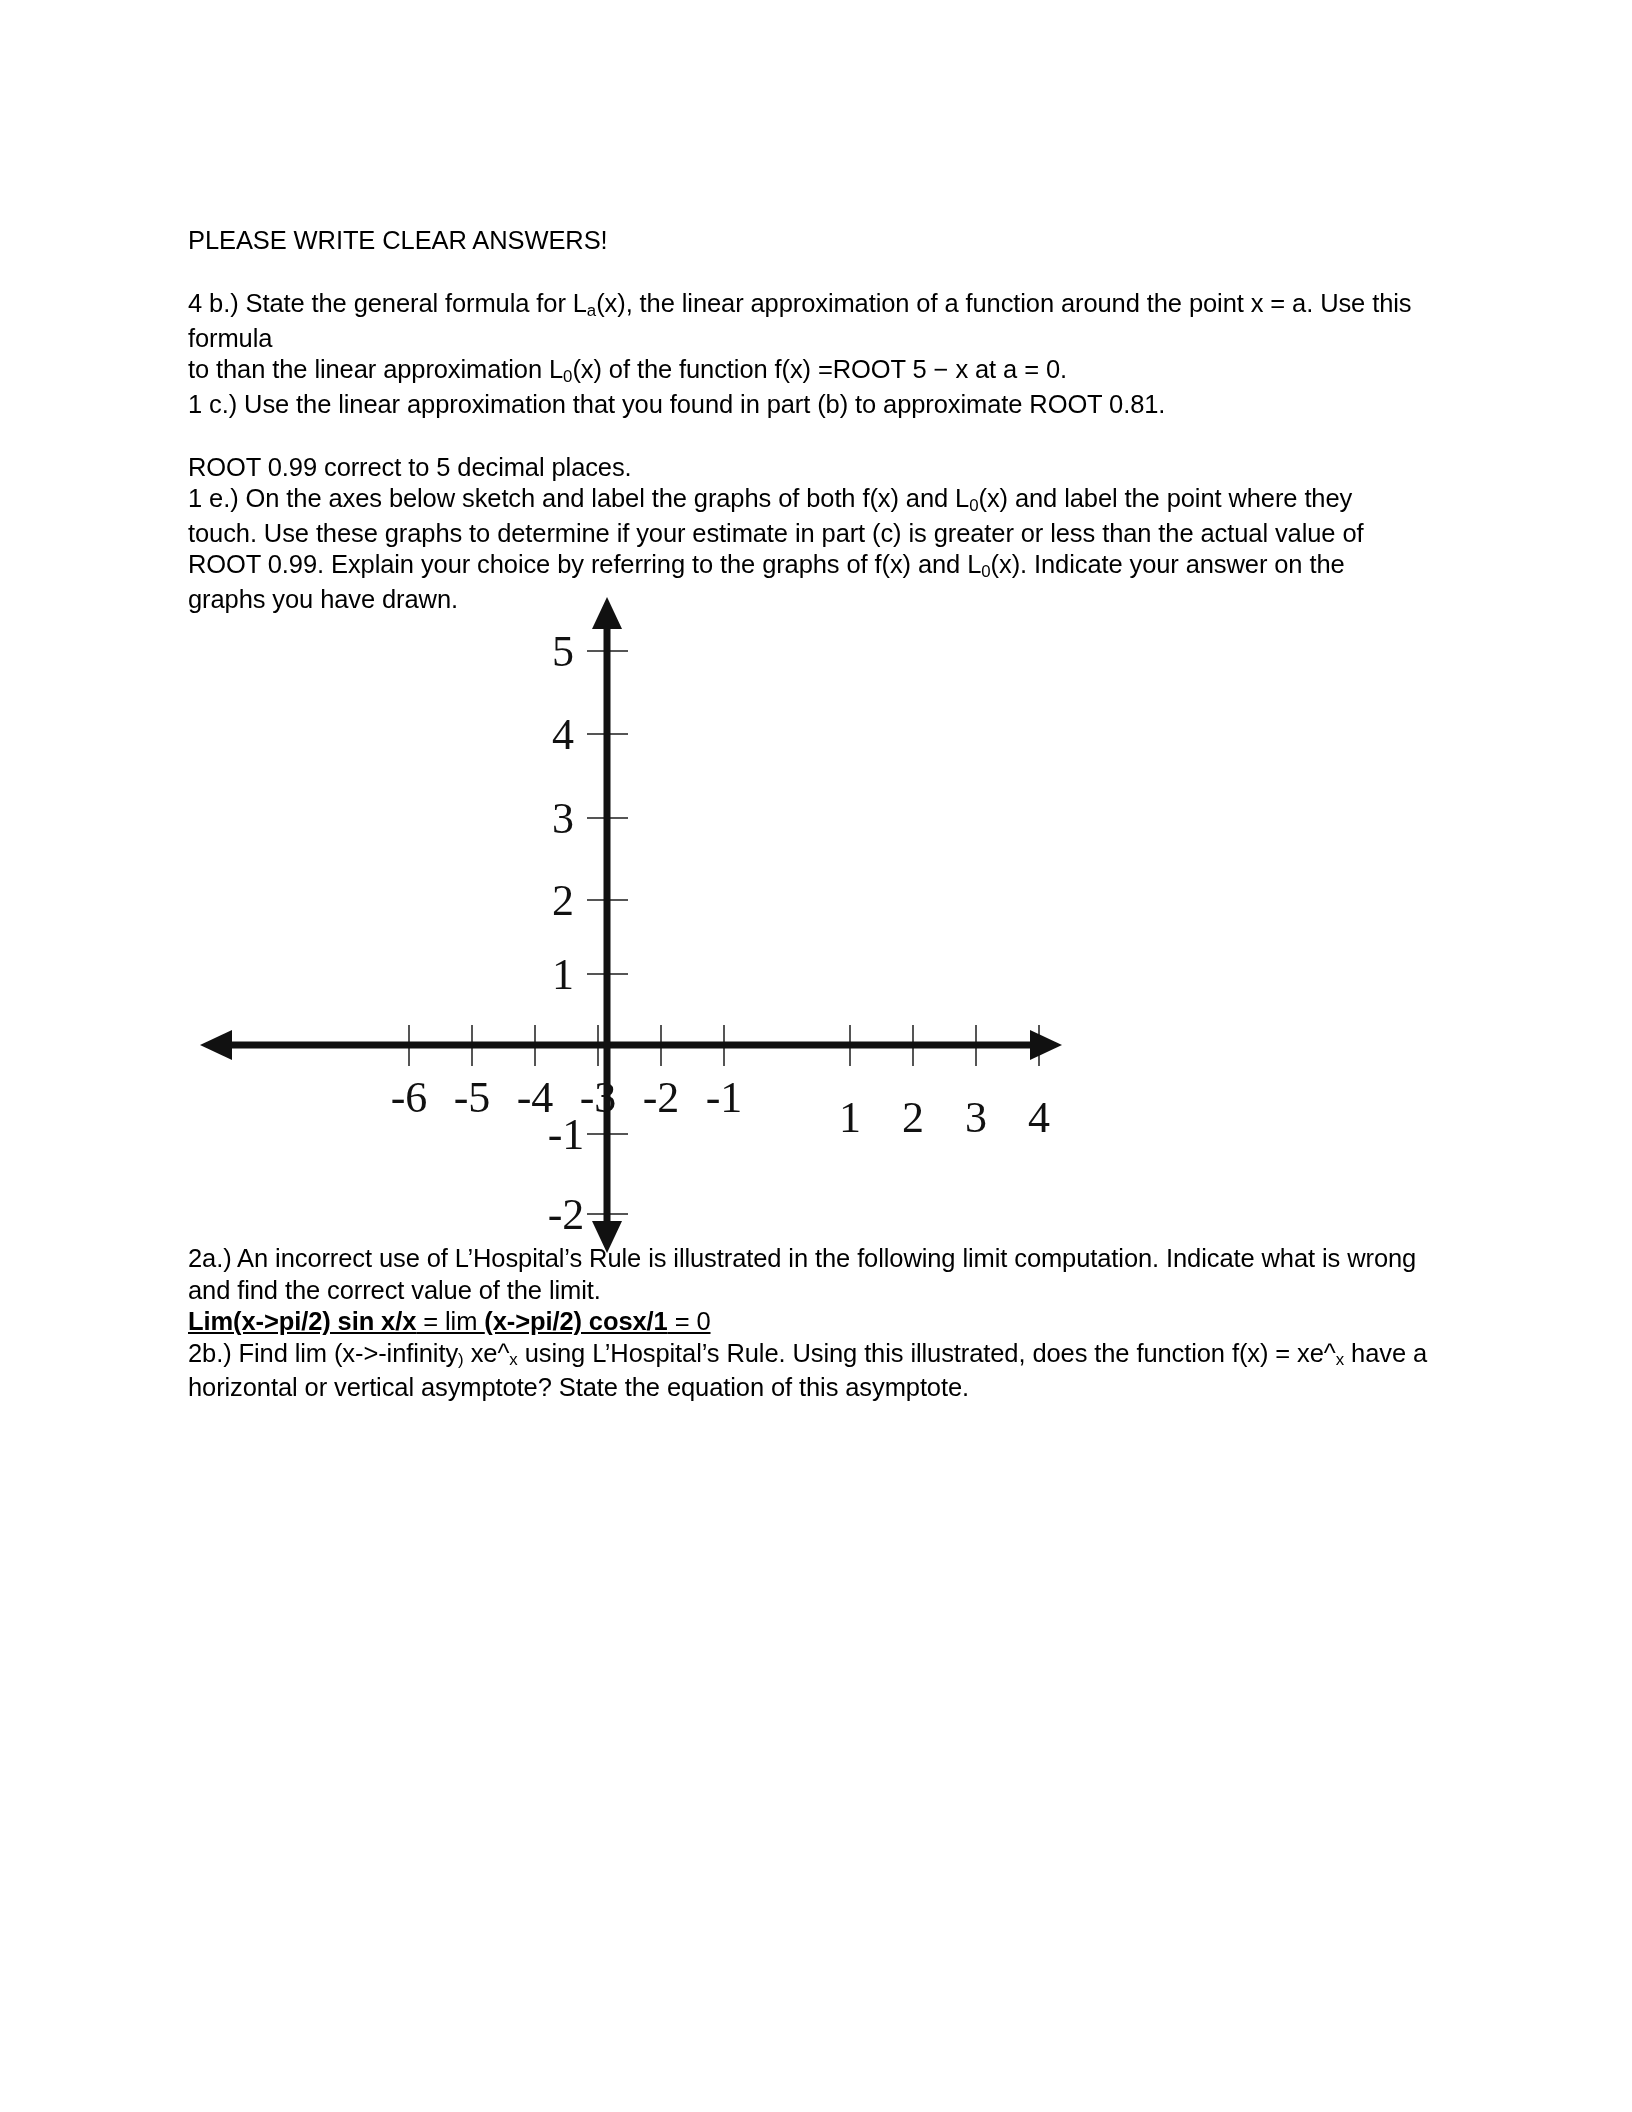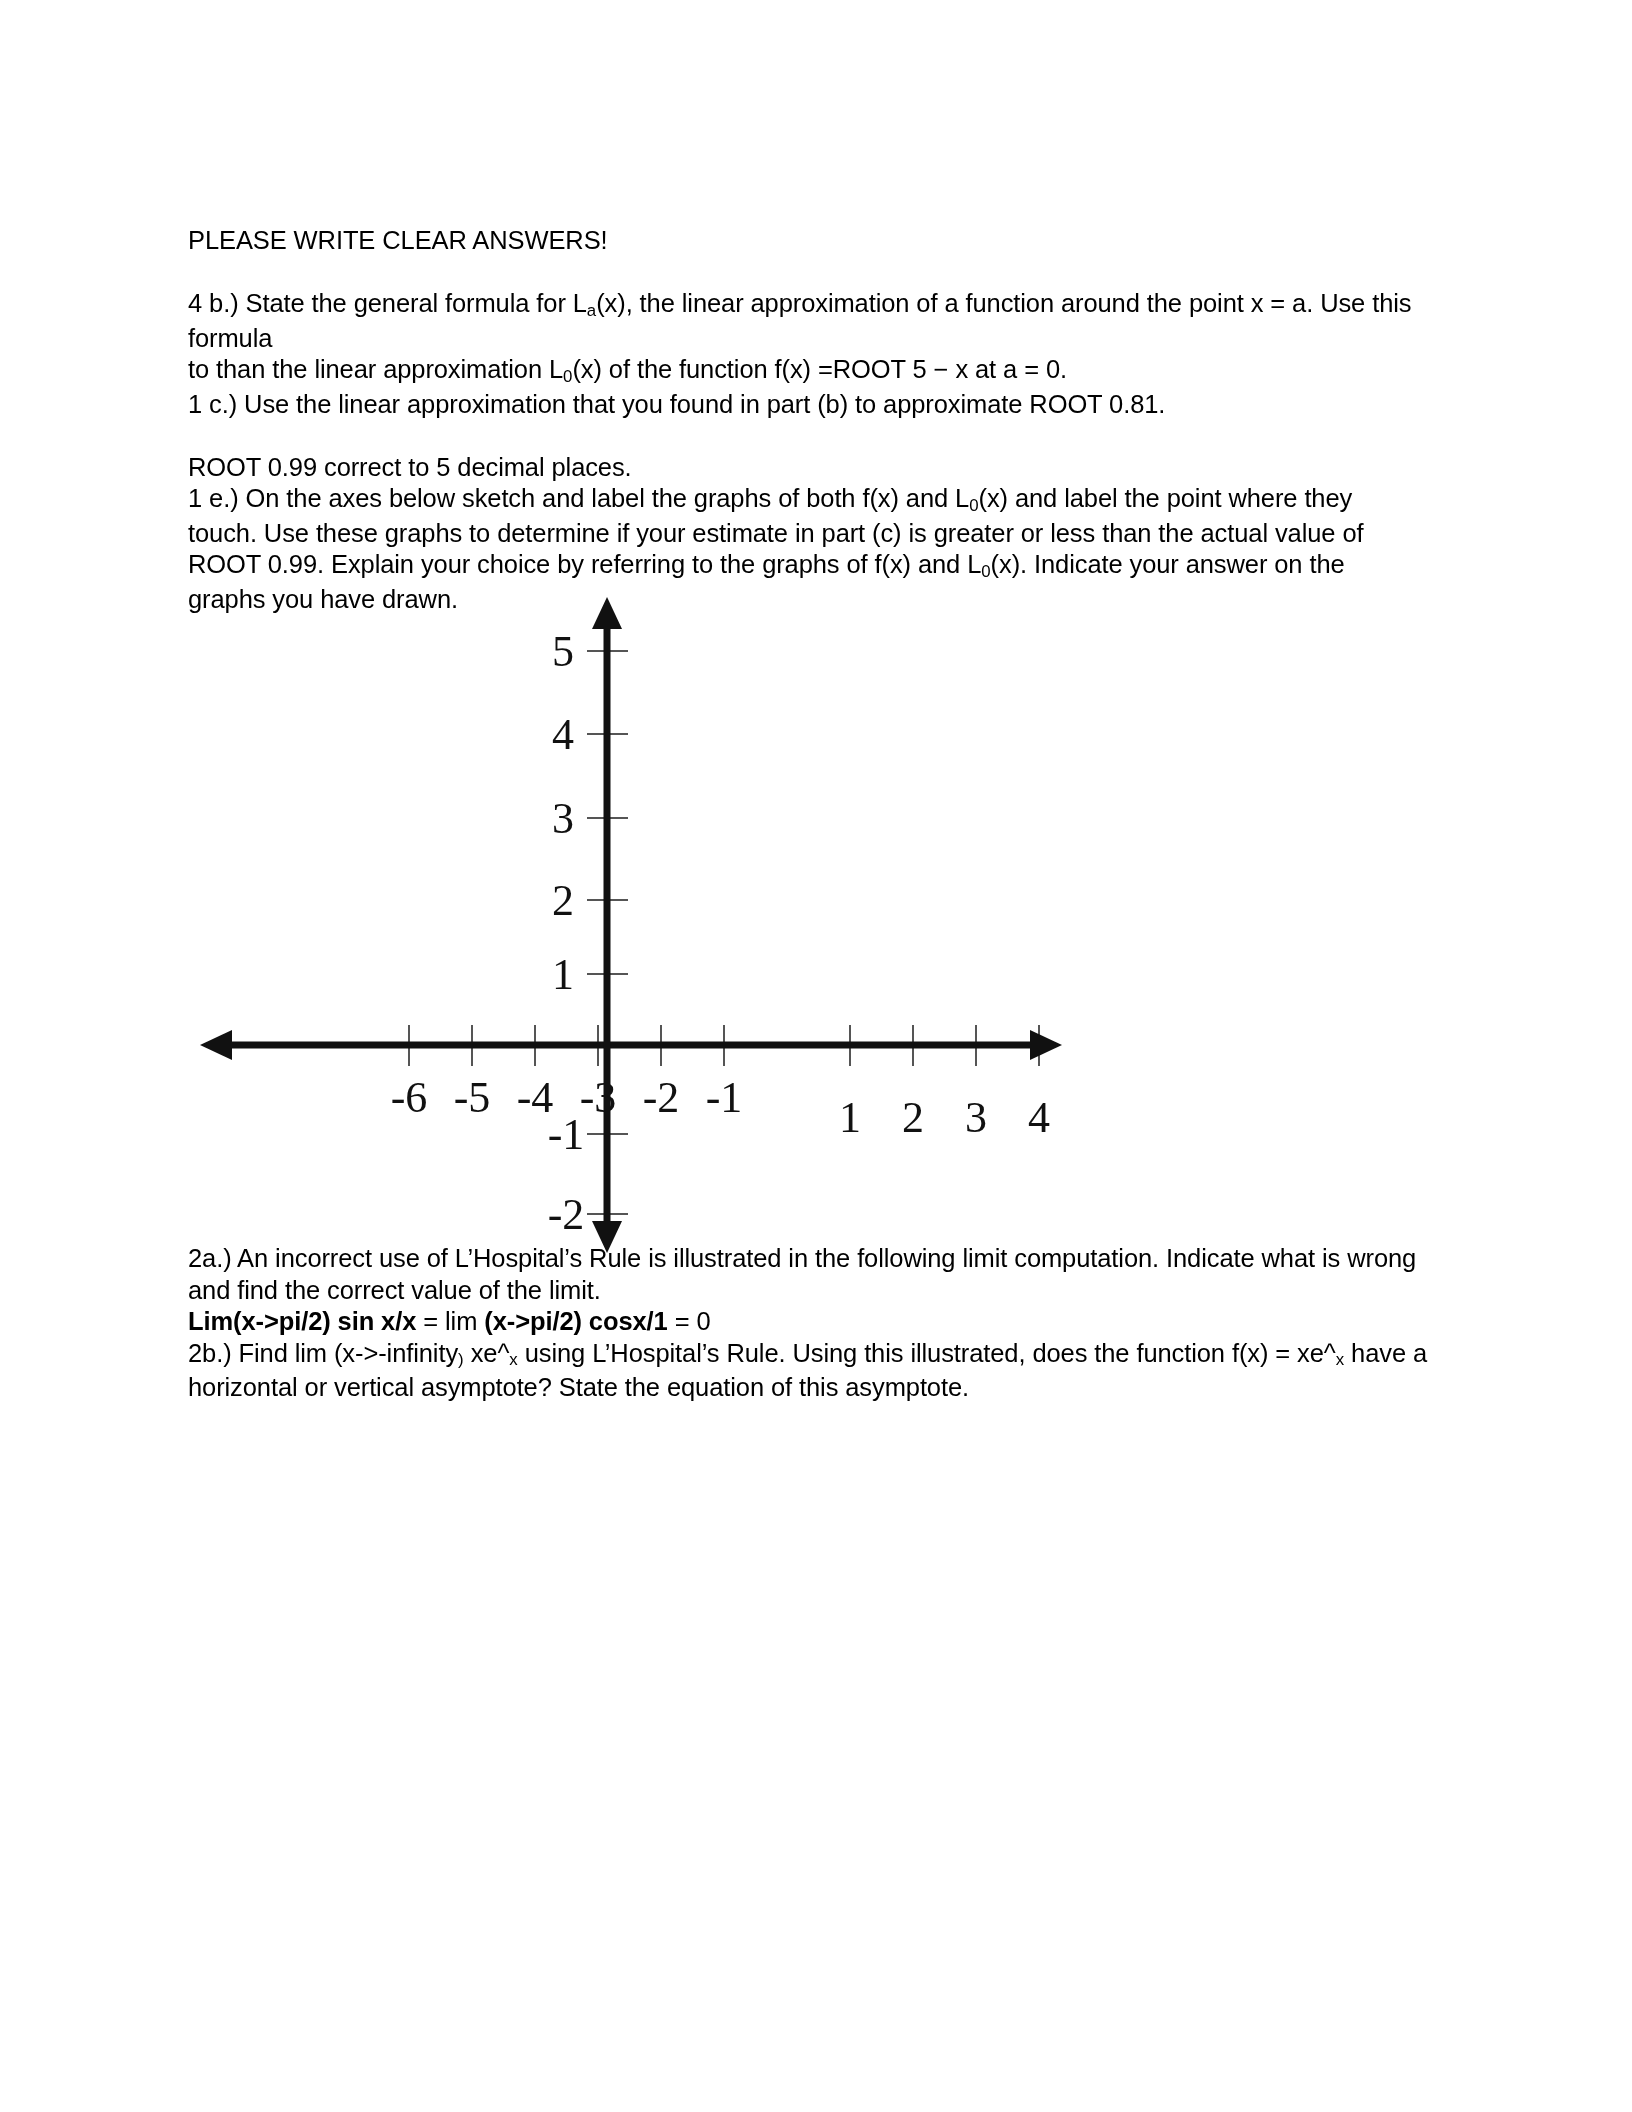--- a/index.html
+++ b/index.html
@@ -61,20 +61,21 @@
 
   .bottom-body {
     position: absolute;
     left: 188px;
     top: 1243px;
     width: 1250px;
   }
 
   .tightline {
     font-weight: bold;
+    text-decoration: underline;
   }
   .tightline .thin { font-weight: normal; }
 
   .axis-svg { display: block; }
 </style>
 </head>
 <body>
 
 <div class="page">
 

